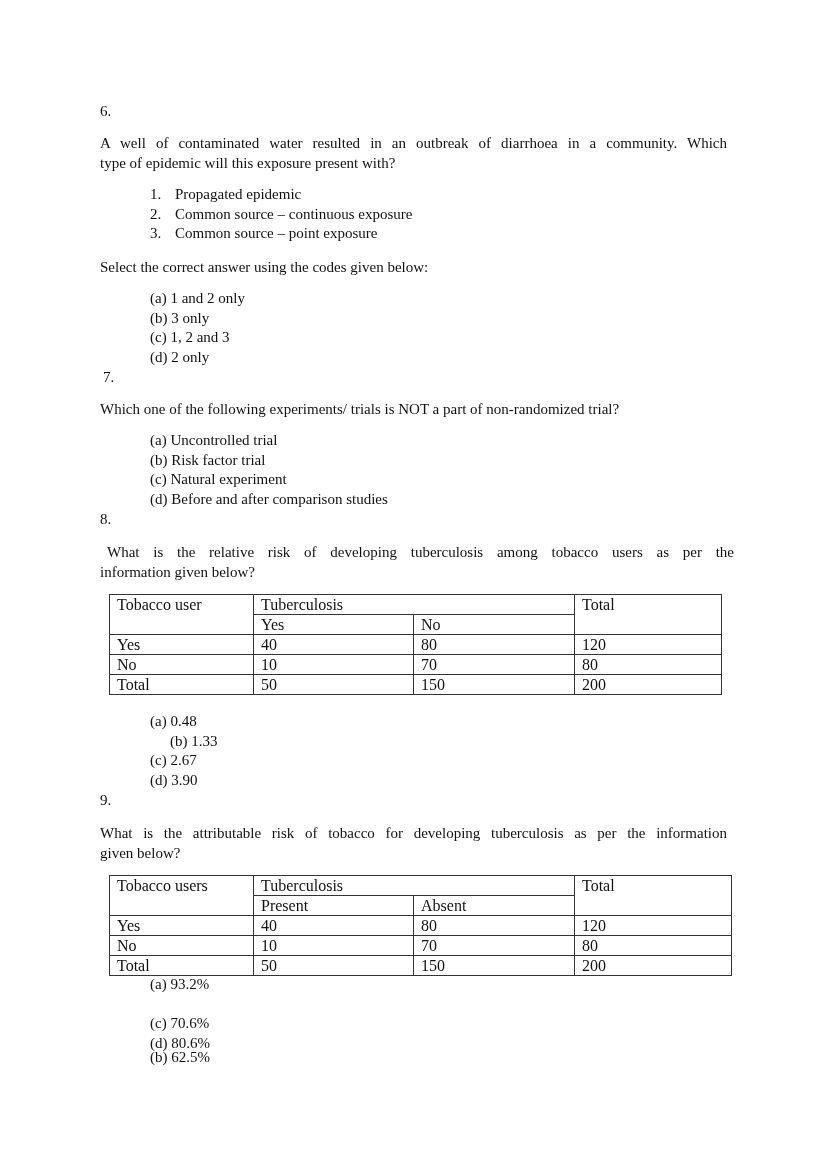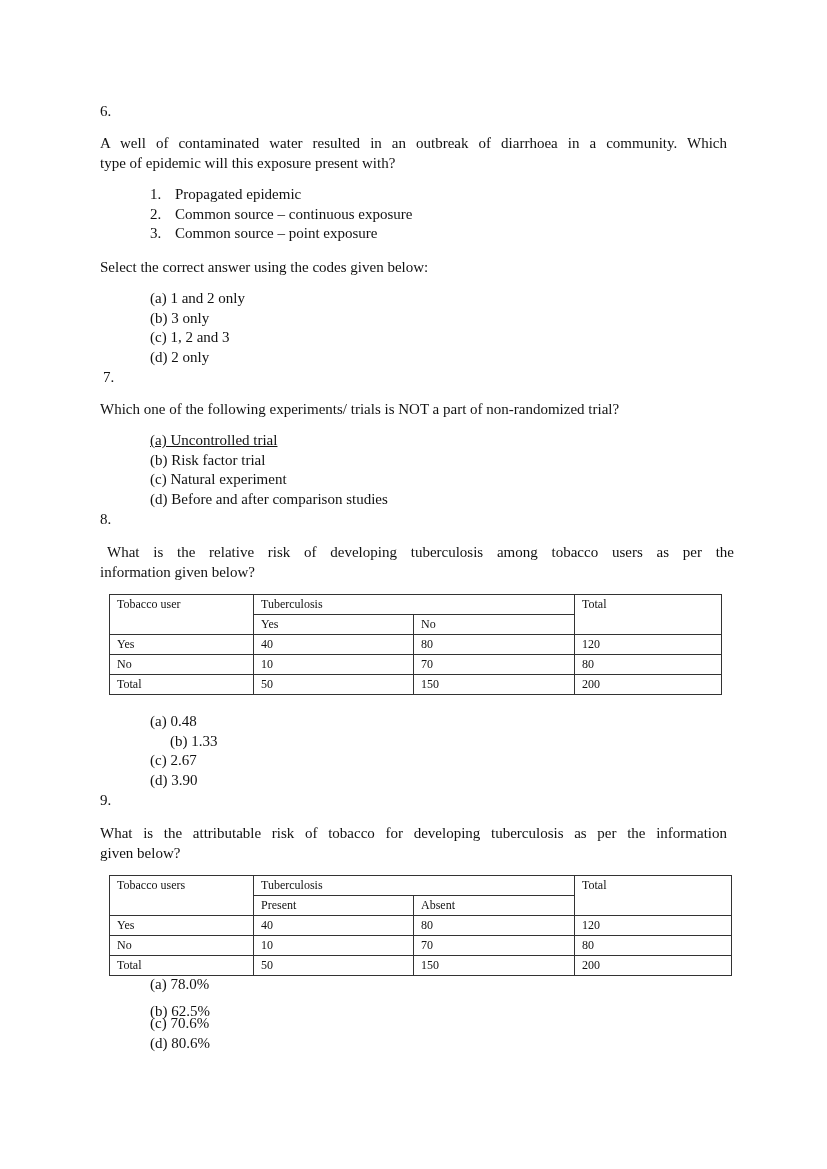--- a/index.html
+++ b/index.html
@@ -5,21 +5,21 @@
   html, body { margin: 0; padding: 0; background: #ffffff; }
   body {
     width: 827px; height: 1169px; position: relative; overflow: hidden;
     font-family: "Liberation Serif", serif; font-size: 15px; color: #111111;
   }
   .abs { position: absolute; white-space: nowrap; line-height: 20px; }
   .opt { position: absolute; left: 150px; line-height: 19.6px; white-space: nowrap; }
   .numlist { position: absolute; left: 150px; line-height: 19.6px; white-space: nowrap; }
   .numlist .n { display: inline-block; width: 25px; }
   table.ct { position: absolute; border-collapse: collapse; table-layout: fixed; }
-  table.ct td { border: 1px solid #333; padding: 0 0 0 7px; height: 19px; line-height: 19px; vertical-align: top; font-size: 12px; }
+  table.ct td { border: 1px solid #333; padding: 0 0 0 7px; height: 19px; line-height: 19px; vertical-align: top; font-size: 16px; }
   .justline { text-align: justify; text-align-last: justify; }
 </style>
 </head>
 <body>
 
 <div class="abs" style="left:100px; top:101px;">6.</div>
 <div class="abs justline" style="left:100px; top:133px; width:627px;">A well of contaminated water resulted in an outbreak of diarrhoea in a community. Which</div>
 <div class="abs" style="left:100px; top:153px;">type of epidemic will this exposure present with?</div>
 
 <div class="numlist" style="top:185px;"><span class="n">1.</span><span>Propagated epidemic</span></div>
@@ -29,21 +29,21 @@
 <div class="abs" style="left:100px; top:257px;">Select the correct answer using the codes given below:</div>
 
 <div class="opt" style="top:289px;">(a) 1 and 2 only</div>
 <div class="opt" style="top:308.6px;">(b) 3 only</div>
 <div class="opt" style="top:328.2px;">(c) 1, 2 and 3</div>
 <div class="opt" style="top:347.8px;">(d) 2 only</div>
 
 <div class="abs" style="left:103px; top:367px;">7.</div>
 <div class="abs" style="left:100px; top:399px;">Which one of the following experiments/ trials is NOT a part of non-randomized trial?</div>
 
-<div class="opt" style="top:431px;text-decoration:underline;">(a) Uncontrolled trial</div>
+<div class="opt" style="top:431px;">(a) Uncontrolled trial</div>
 <div class="opt" style="top:450.6px;">(b) Risk factor trial</div>
 <div class="opt" style="top:470.2px;">(c) Natural experiment</div>
 <div class="opt" style="top:489.8px;">(d) Before and after comparison studies</div>
 
 <div class="abs" style="left:100px; top:509px;">8.</div>
 <div class="abs justline" style="left:100px; top:542px; width:627px;margin-left:7px;">What is the relative risk of developing tuberculosis among tobacco users as per the</div>
 <div class="abs" style="left:100px; top:562px;">information given below?</div>
 
 <table class="ct" style="left:109px; top:594px; width:612px;">
   <colgroup>
@@ -123,16 +123,16 @@
   </tr>
   <tr>
     <td>Total</td>
     <td>50</td>
     <td>150</td>
     <td>200</td>
   </tr>
 </tbody>
   </table>
 
-<div class="opt" style="top:975px;">(a) 78.0%</div>
-<div class="opt" style="top:1002px;">(b) 62.5%</div>
+<div class="opt" style="top:975px;">(a) 93.2%</div>
+<div class="opt" style="top:1048px;">(b) 62.5%</div>
 <div class="opt" style="top:1014.2px;">(c) 70.6%</div>
 <div class="opt" style="top:1033.8px;">(d) 80.6%</div>
 
 </body></html>

